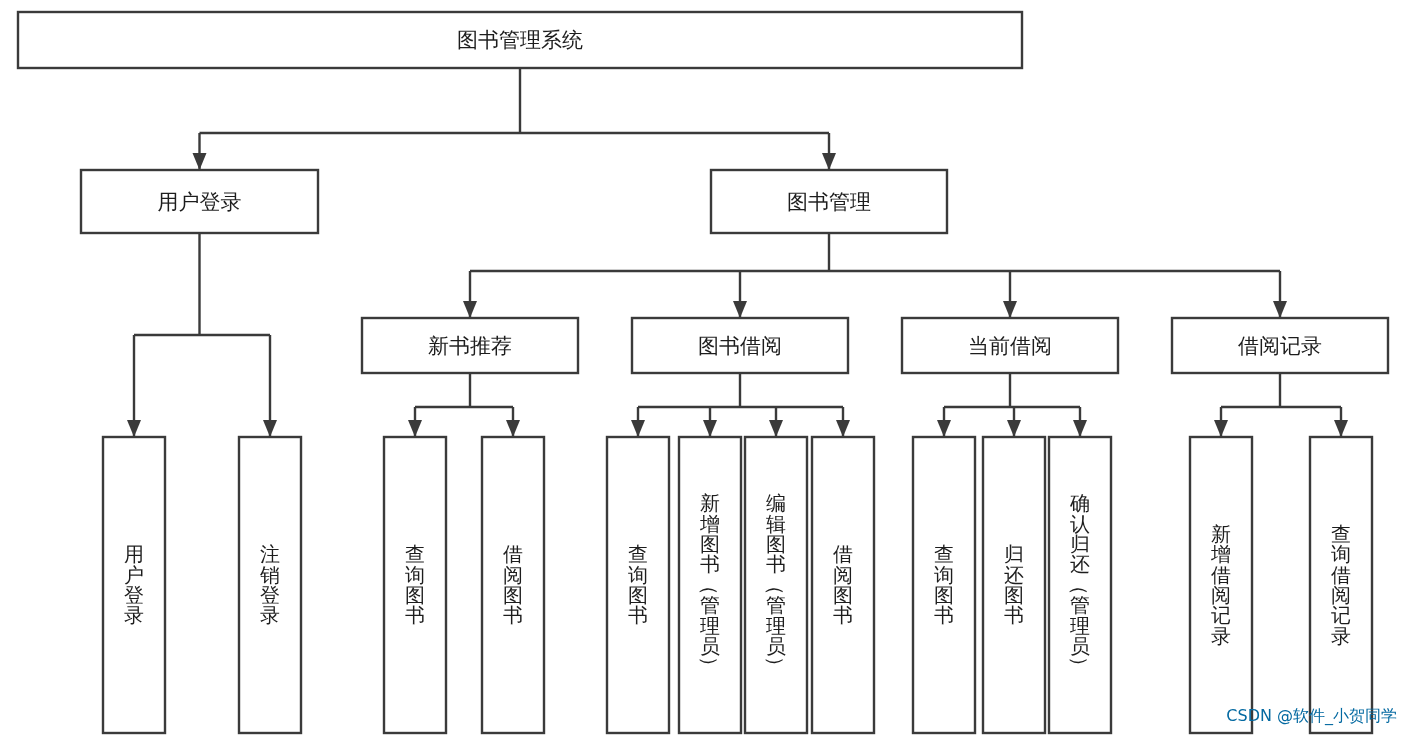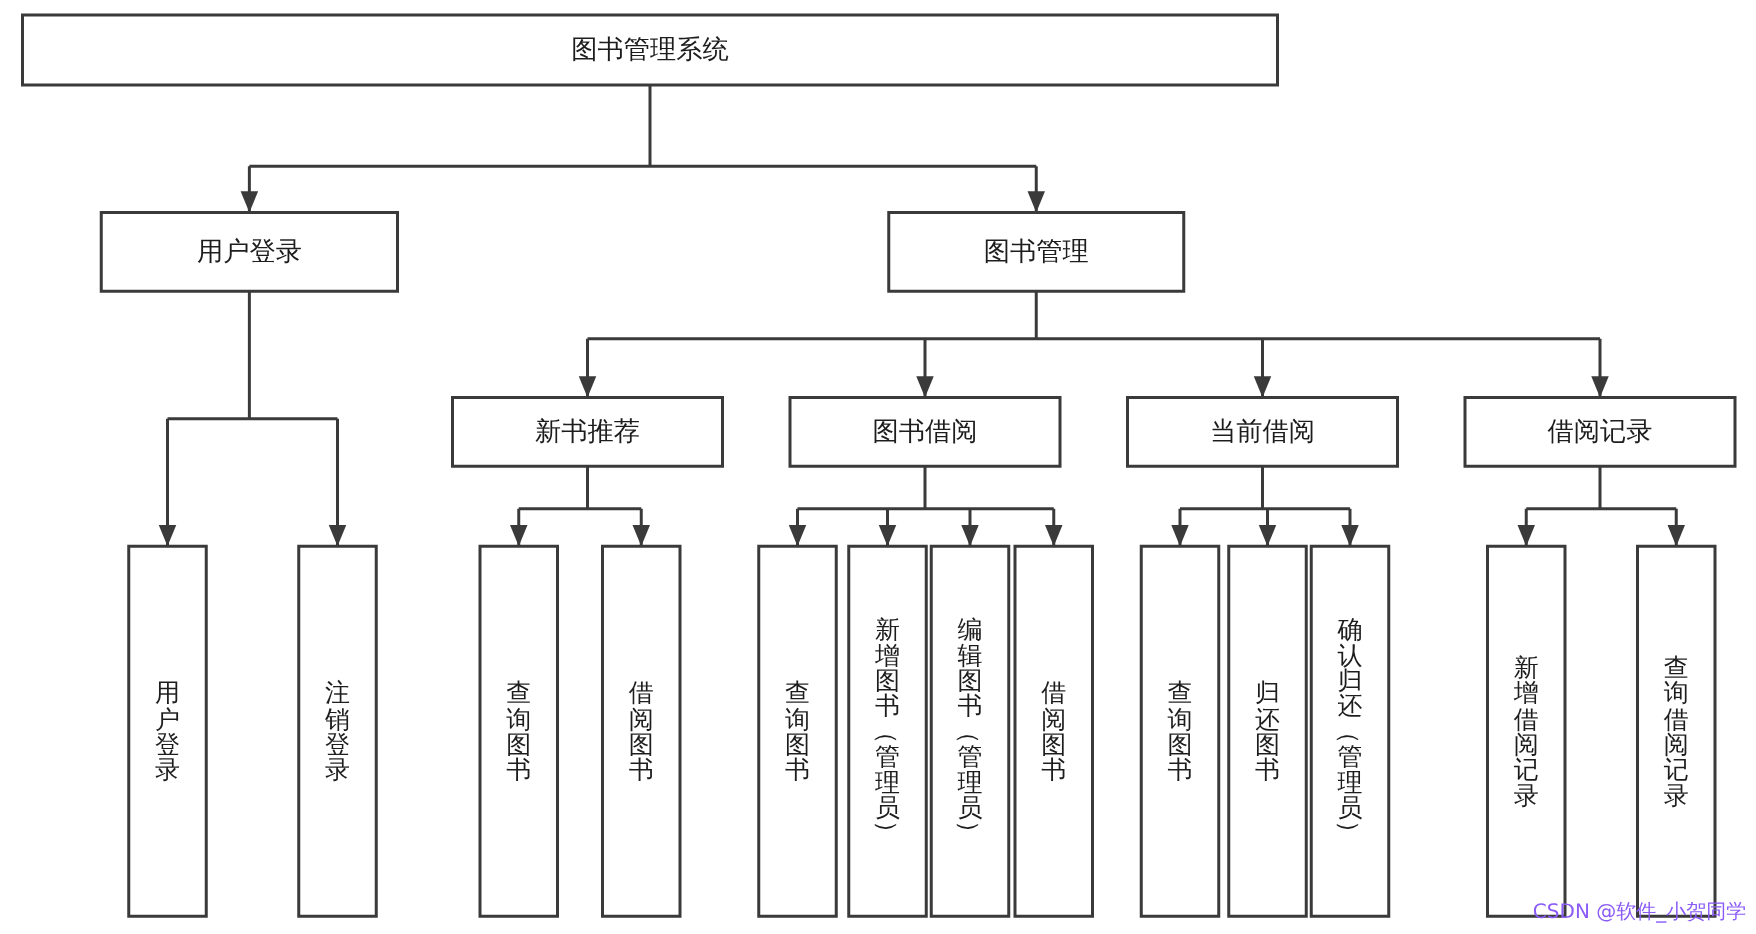--- a/index.html
+++ b/index.html
@@ -4,21 +4,21 @@
 <style>
   html,body{margin:0;padding:0;background:#ffffff;}
   body{width:1405px;height:747px;font-family:"DejaVu Sans","Liberation Sans",sans-serif;overflow:hidden;}
   #stage{position:relative;width:1405px;height:747px;background:#fff;}
   svg#diagram{position:absolute;left:0;top:0;width:1405px;height:747px;}
   .node-rect{fill:#ffffff;stroke:#3a3a3a;stroke-width:2.4;}
   .link-line{stroke:#3a3a3a;stroke-width:2.4;fill:none;stroke-linecap:butt;}
   .arrow-head{fill:#3a3a3a;stroke:none;}
   .node-label{fill:#1d1d1d;font-family:"DejaVu Sans","Liberation Sans",sans-serif;
     font-size:21px;text-anchor:middle;dominant-baseline:middle;}
-  .watermark{position:absolute;right:8px;bottom:7px;color:#8b5cf6;font-size:16px;
+  .watermark{position:absolute;right:8px;bottom:20px;color:#0369a1;font-size:16px;
     font-family:"DejaVu Sans","Liberation Sans",sans-serif;white-space:nowrap;}
   .vtext{display:flex;flex-direction:column;align-items:center;justify-content:center;
     position:absolute;color:#1d1d1d;font-size:20px;line-height:1.02;
     font-family:"DejaVu Sans","Liberation Sans",sans-serif;pointer-events:none;}
   .vtext span{display:block;}
 </style>
 </head>
 <body>
 
 <div id="stage">

